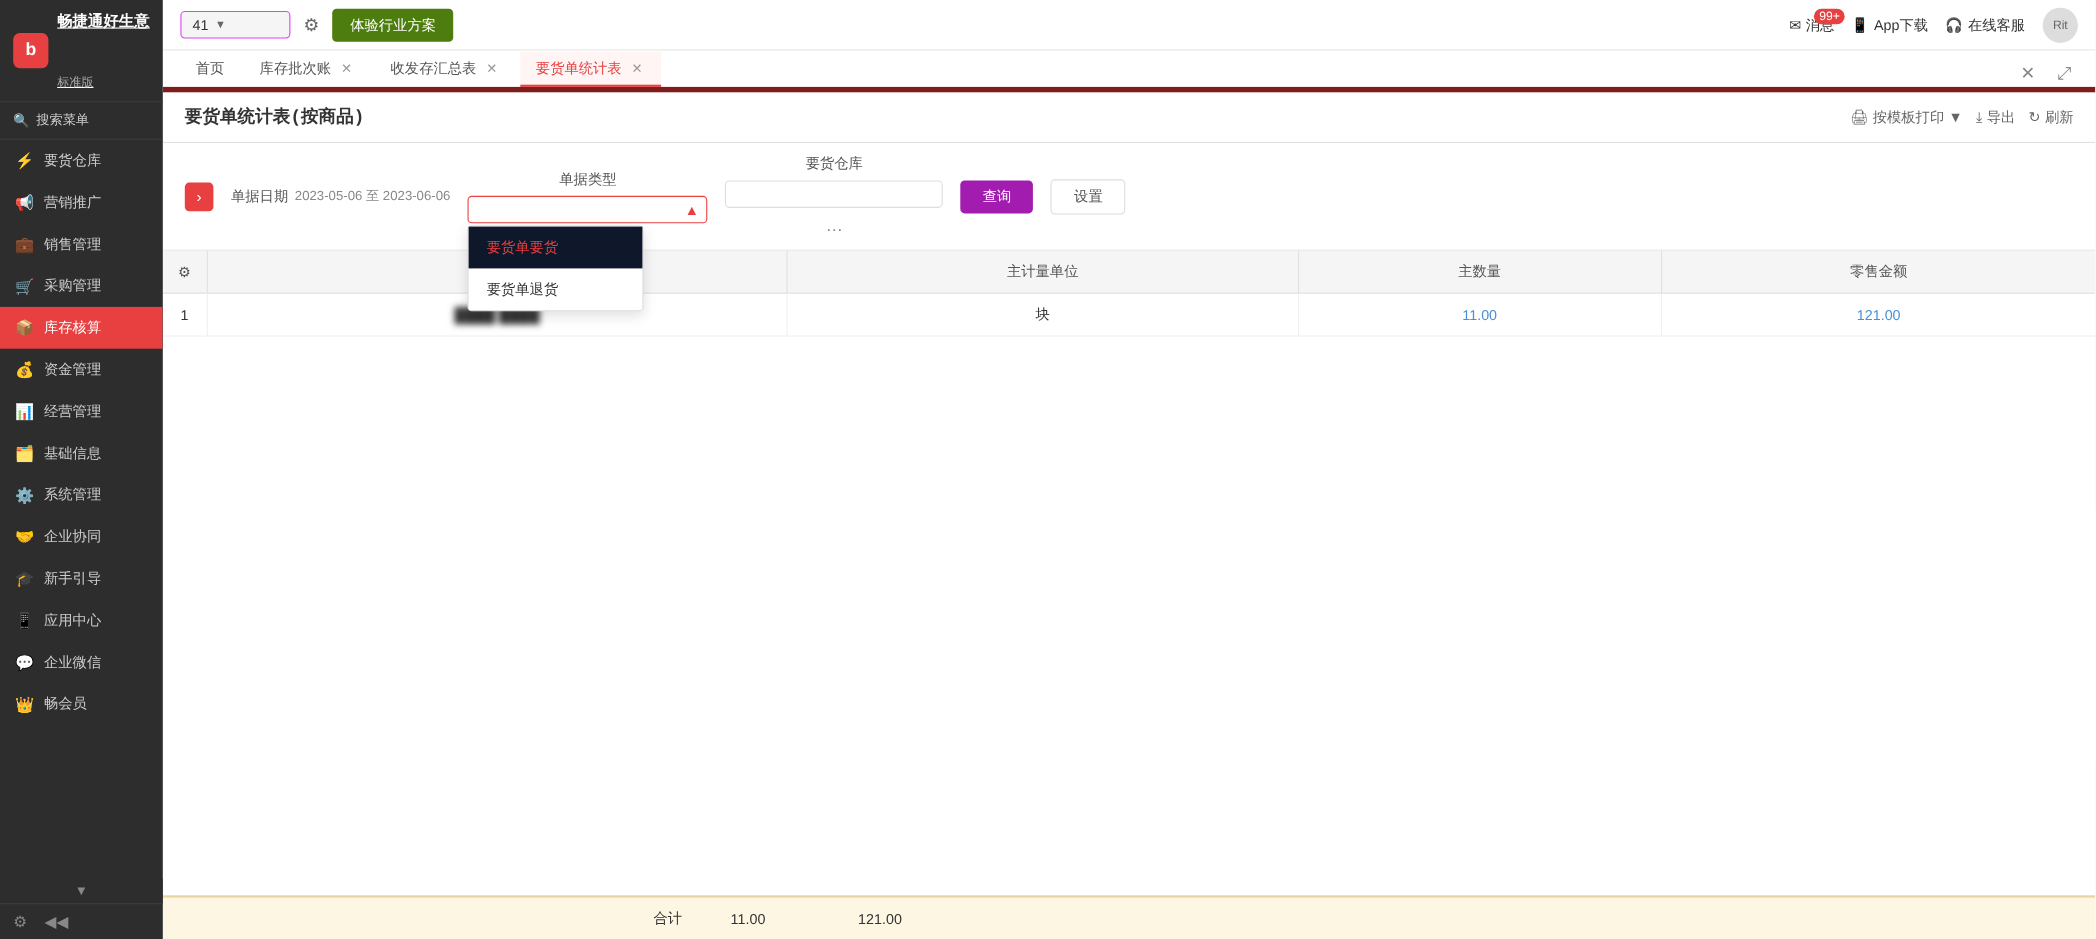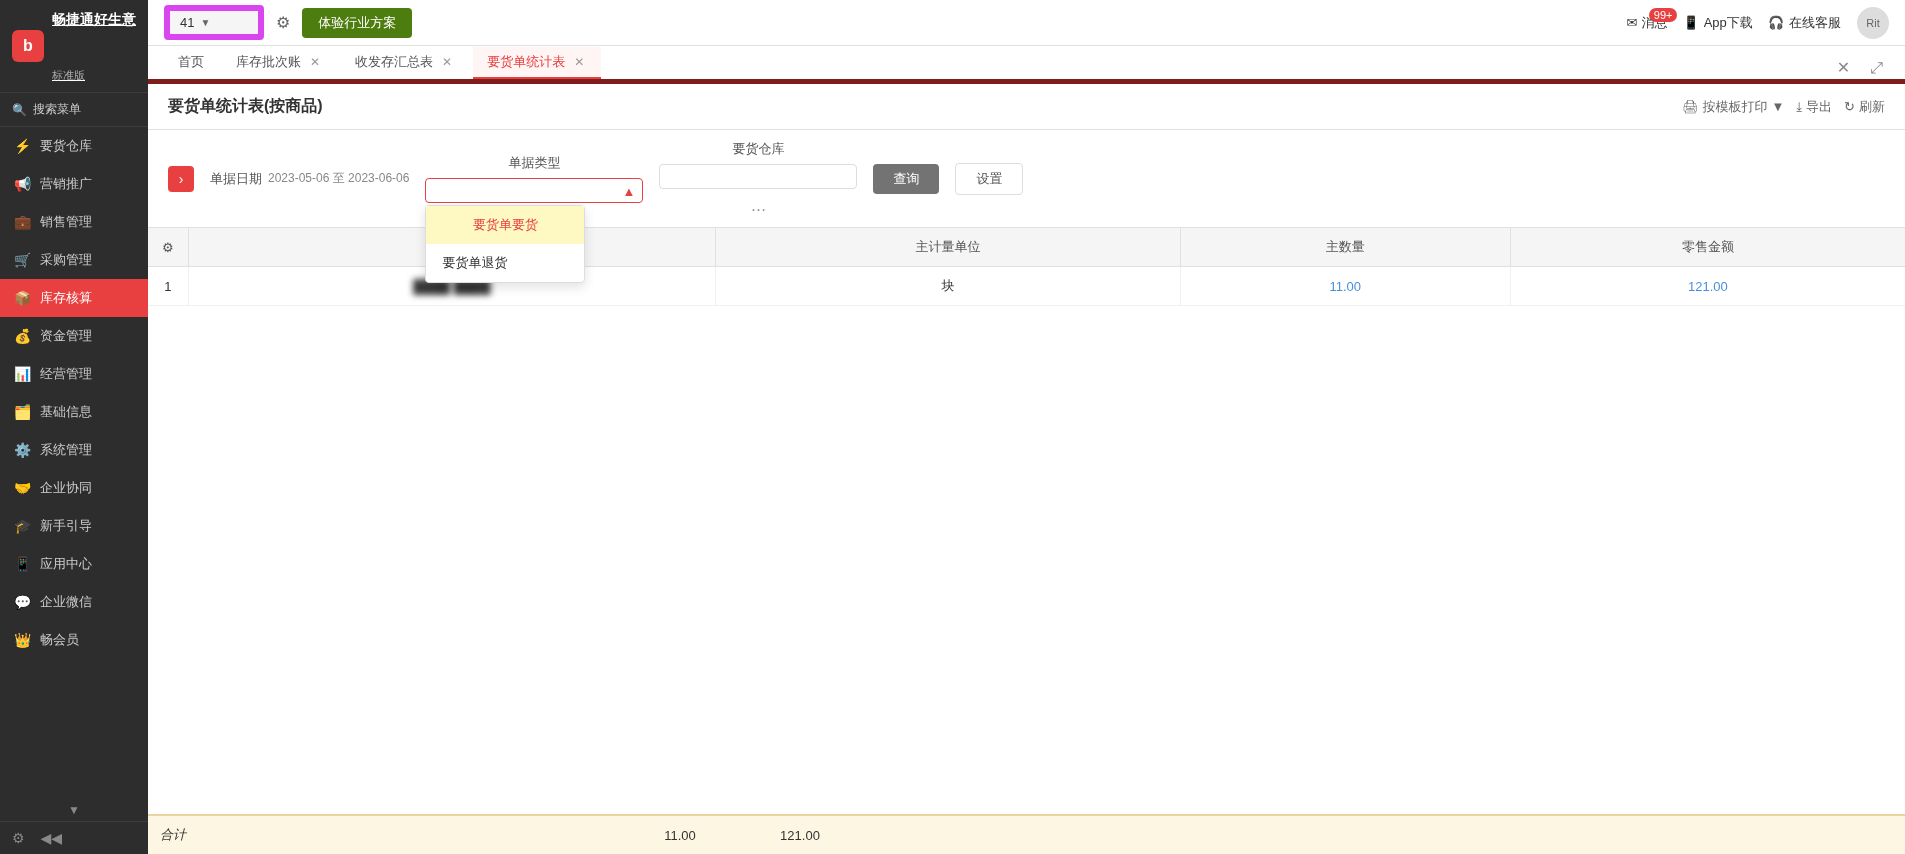--- a/index.html
+++ b/index.html
@@ -95,21 +95,21 @@
       align-items: center;
       padding: 0 16px;
       height: 46px;
       gap: 12px;
     }
     .topbar-store {
       display: flex;
       align-items: center;
       gap: 6px;
       background: #f5f5f5;
-      border: 6px solid #d946ef;
+      border: 1px solid #d946ef;
       border-radius: 4px;
       padding: 4px 10px;
       cursor: pointer;
       min-width: 100px;
     }
     .topbar-store-name { font-size: 13px; color: #333; }
     .topbar-store-arrow { color: #666; font-size: 10px; }
     .topbar-gear { color: #666; cursor: pointer; font-size: 16px; }
     .topbar-industry {
       background: #4d7c0f;
@@ -211,21 +211,21 @@
 
     
     .page-header {
       background: #fff;
       padding: 12px 20px 0;
       border-bottom: 1px solid #e0e0e0;
       display: flex;
       align-items: center;
       justify-content: space-between;
     }
-    .page-title { font-size: 16px; font-weight: bold; color: #333; padding-bottom: 12px; }
+    .page-title { font-size: 16px; font-weight: bold; color: #333; padding-bottom: 12px; font-family: Liberation Mono, monospace; }
     .page-actions {
       display: flex;
       align-items: center;
       gap: 12px;
       padding-bottom: 12px;
     }
     .print-btn {
       display: flex;
       align-items: center;
       gap: 4px;
@@ -343,21 +343,21 @@
       min-width: 140px;
       outline: none;
     }
     .warehouse-more-btn {
       color: #888;
       cursor: pointer;
       font-size: 16px;
       padding: 2px;
     }
     .query-btn {
-      background: #737373;
+      background: #a21caf;
       color: white;
       border: none;
       border-radius: 4px;
       padding: 6px 20px;
       cursor: pointer;
       font-size: 13px;
     }
     .settings-btn {
       background: #fff;
       color: #555;
@@ -377,21 +377,21 @@
       box-shadow: 0 4px 12px rgba(0,0,0,0.12);
       min-width: 160px;
       z-index: 100;
     }
     .dropdown-item {
       padding: 10px 16px;
       cursor: pointer;
       font-size: 13px;
       color: #333;
     }
-    .dropdown-item.selected { background: #fef9c3; color: #e84040; text-align: center; }
+    .dropdown-item.selected { background: #0f172a; color: #e84040; }
 
     
     .table-container {
       flex: 1;
       overflow: auto;
       background: #fff;
     }
     table {
       width: 100%;
       border-collapse: collapse;
@@ -650,21 +650,21 @@
       <td><span class="td-blurred">████ ████</span></td>
       <td>块</td>
       <td class="td-number">11.00</td>
       <td class="td-number">121.00</td>
     </tr>
           </tbody>
       </table>
     </div>
 
     <div class="table-footer">
-      <div class="footer-label" style="width:460px;text-align:left;font-style:italic;">
+      <div class="footer-label" style="width:460px;text-align:right;">
         <span>合计</span>
       </div>
       <div class="footer-val" style="width:120px;text-align:center;">
         <span>11.00</span>
       </div>
       <div class="footer-val" style="width:120px;text-align:center;">
         <span>121.00</span>
       </div>
     </div>
 

